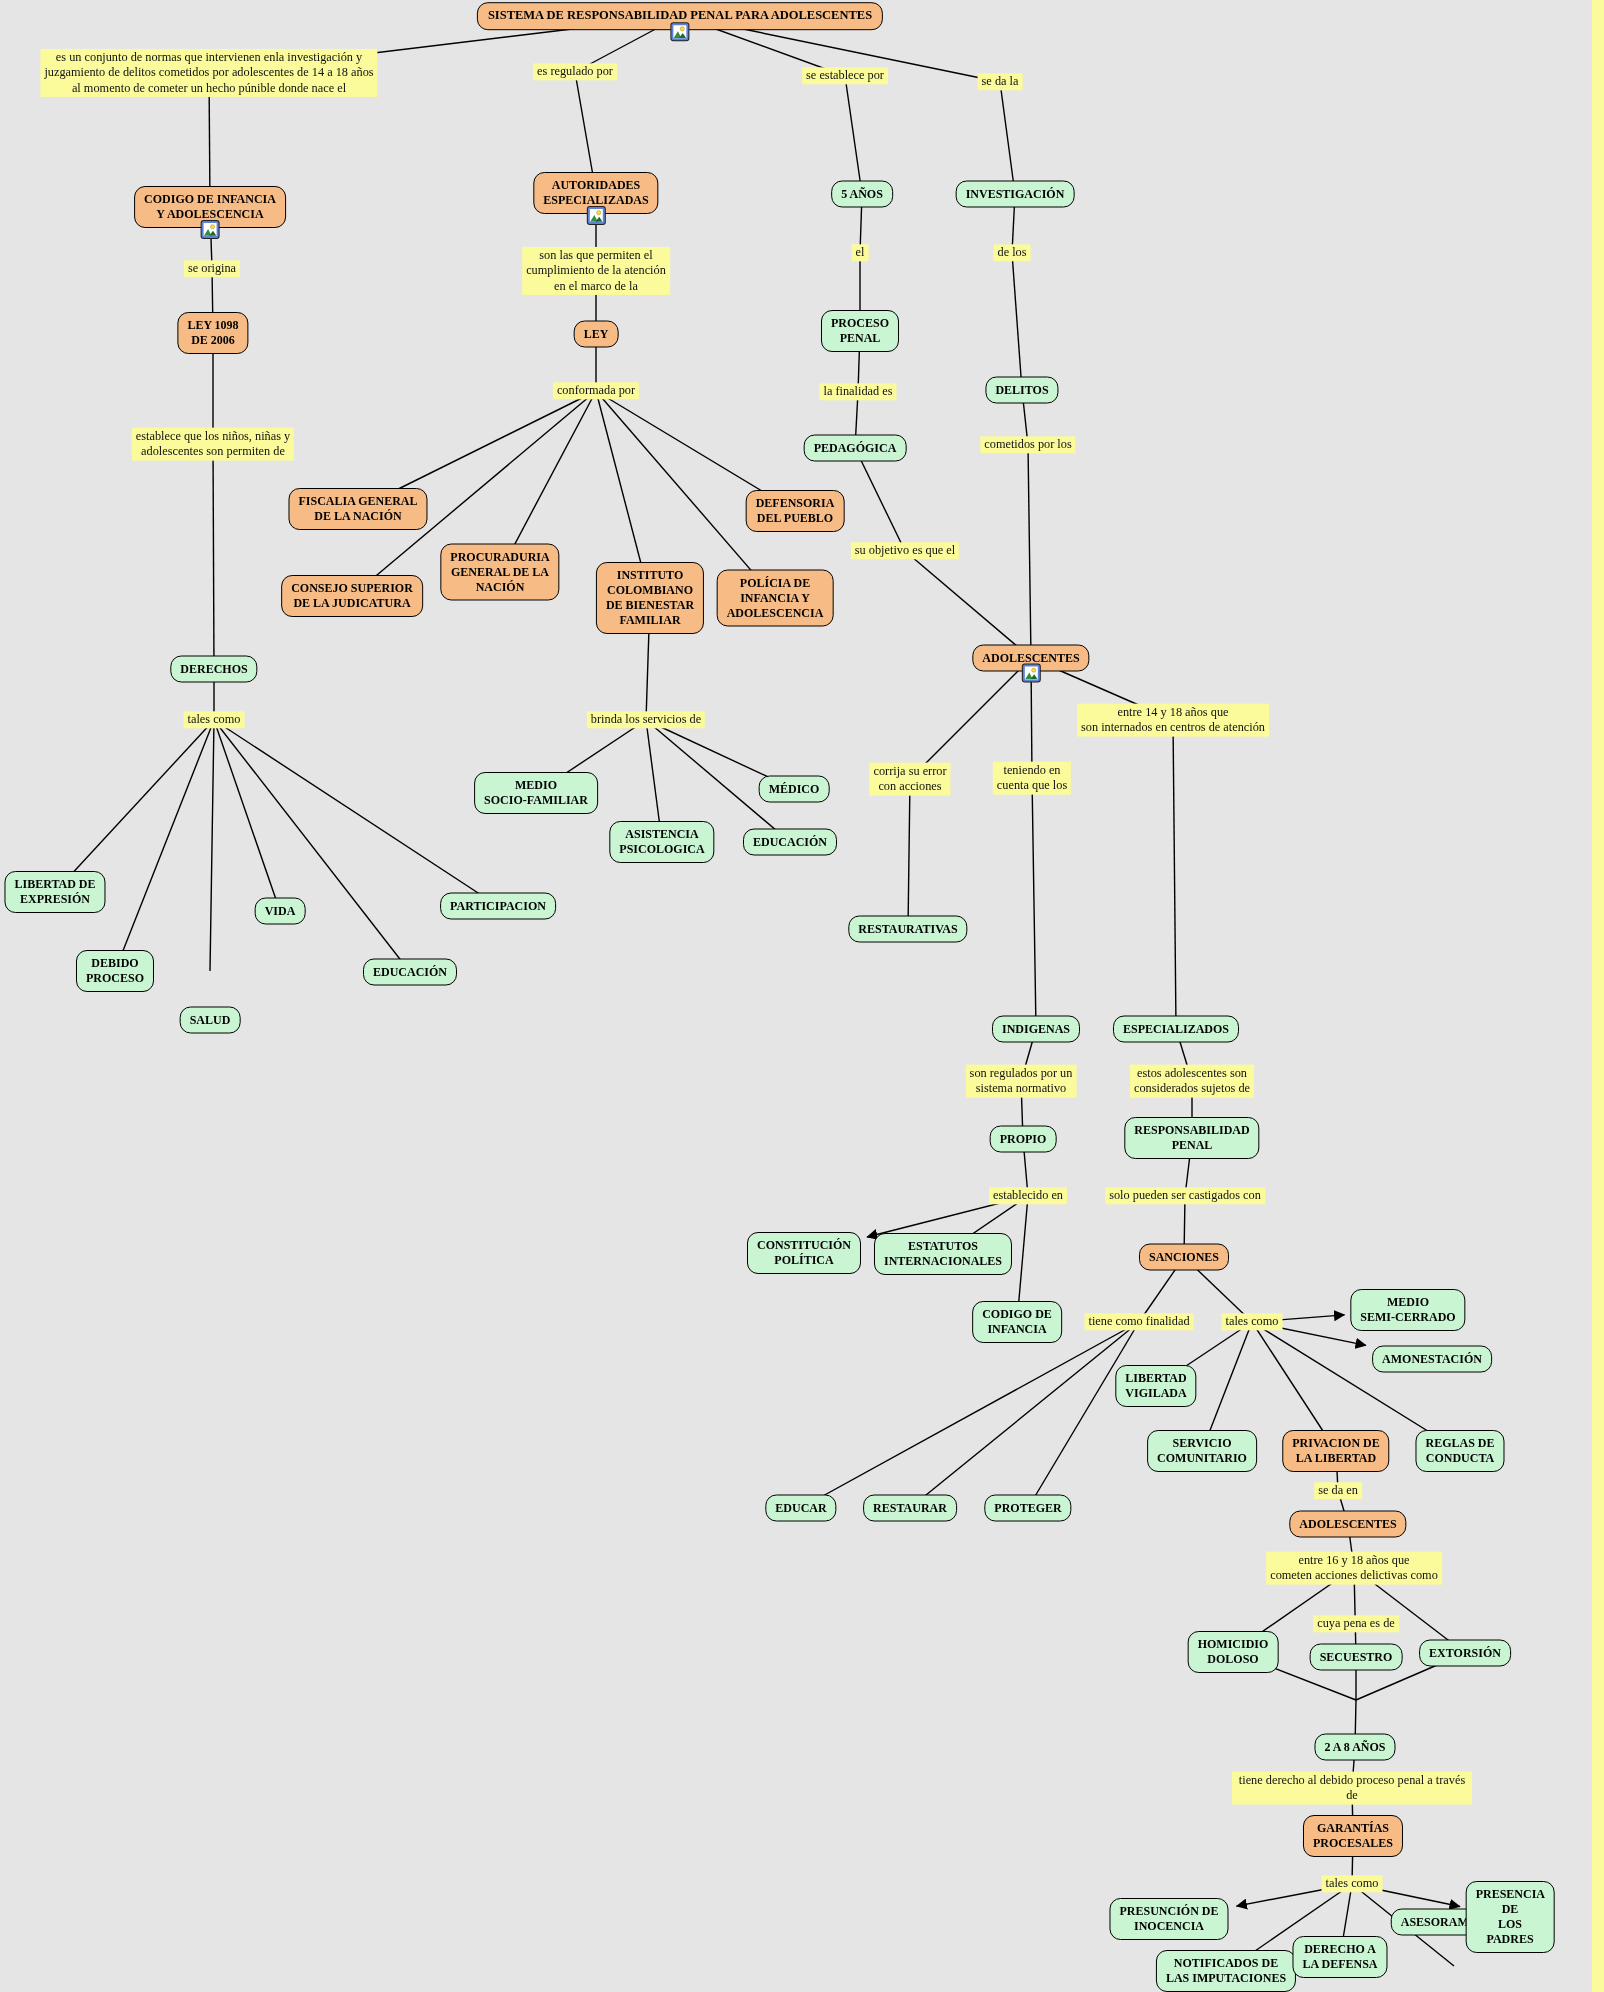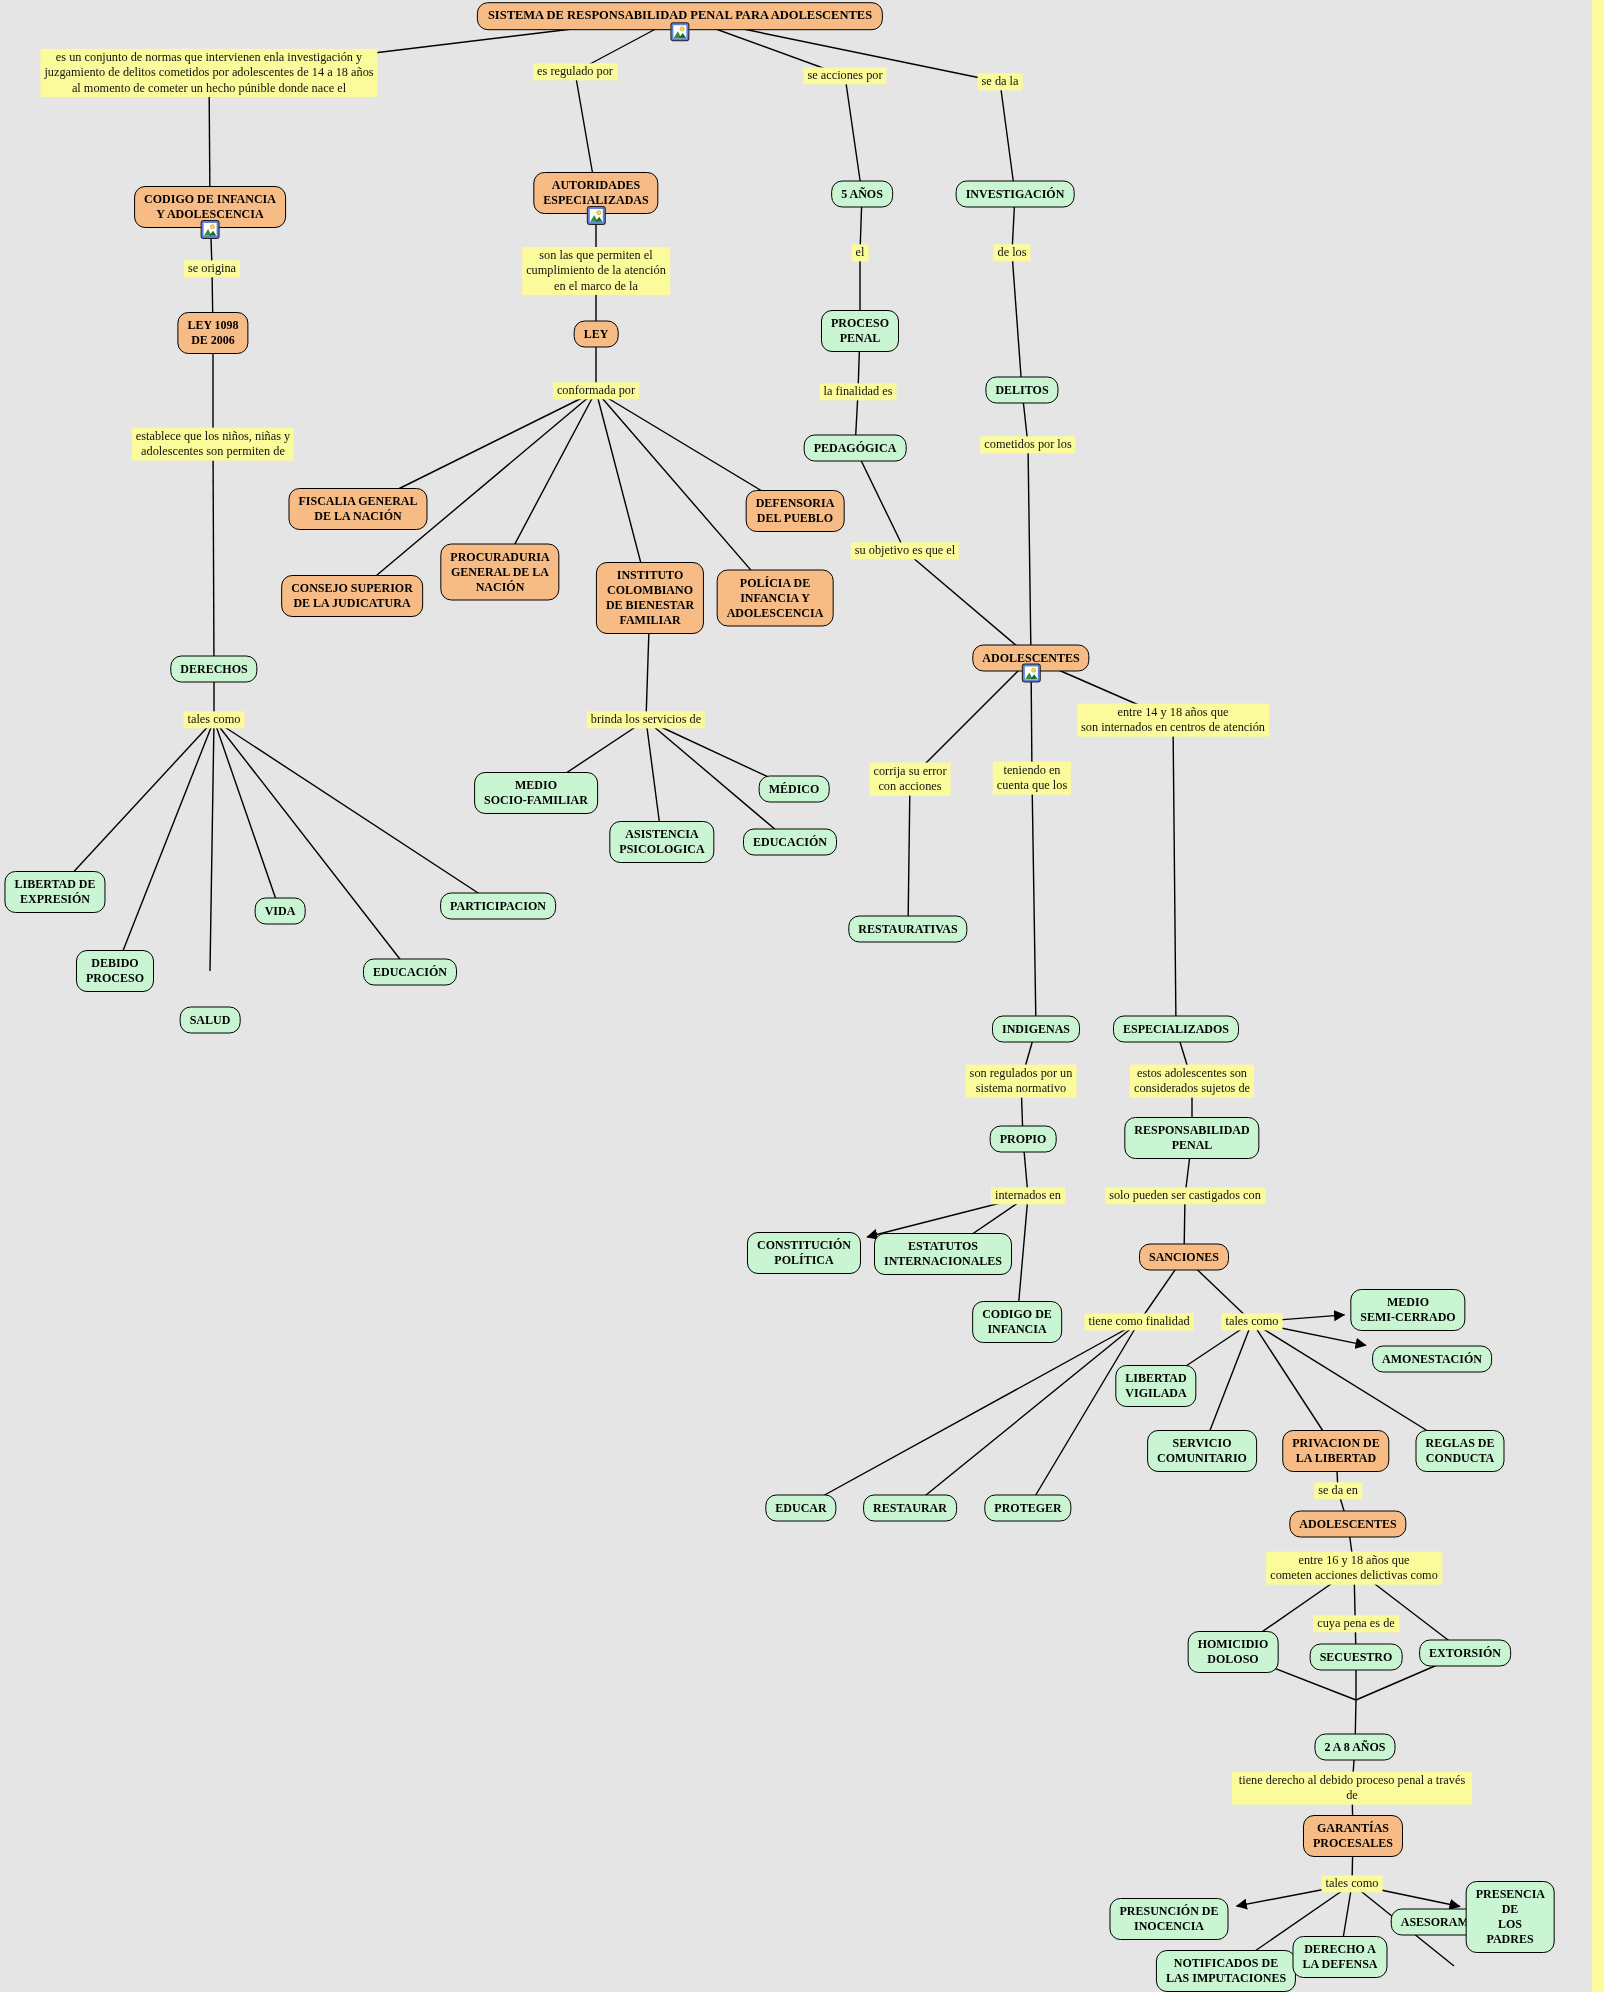--- a/index.html
+++ b/index.html
@@ -234,38 +234,38 @@
   <div class="phrase" id="n-p_se_origina" style="left:212px;top:269px">se origina</div>
   <div class="phrase" id="n-p_establece" style="left:213px;top:444px">establece que los niños, niñas y
 adolescentes son permiten de</div>
   <div class="phrase" id="n-p_tales1" style="left:214px;top:720px">tales como</div>
   <div class="phrase" id="n-p_es_regulado" style="left:575px;top:72px">es regulado por</div>
   <div class="phrase" id="n-p_son_las_que" style="left:596px;top:271px">son las que permiten el
 cumplimiento de la atención
 en el marco de la</div>
   <div class="phrase" id="n-p_conformada" style="left:596px;top:391px">conformada por</div>
   <div class="phrase" id="n-p_brinda" style="left:646px;top:720px">brinda los servicios de</div>
-  <div class="phrase" id="n-p_se_establece" style="left:845px;top:76px">se acciones por</div>
+  <div class="phrase" id="n-p_se_establece" style="left:845px;top:76px">se establece por</div>
   <div class="phrase" id="n-p_el" style="left:860px;top:253px">el</div>
   <div class="phrase" id="n-p_la_finalidad" style="left:858px;top:392px">la finalidad es</div>
   <div class="phrase" id="n-p_su_objetivo" style="left:905px;top:551px">su objetivo es que el</div>
   <div class="phrase" id="n-p_se_da_la" style="left:1000px;top:82px">se da la</div>
   <div class="phrase" id="n-p_de_los" style="left:1012px;top:253px">de los</div>
   <div class="phrase" id="n-p_cometidos" style="left:1028px;top:445px">cometidos por los</div>
   <div class="phrase" id="n-p_corrija" style="left:910px;top:779px">corrija su error
 con acciones</div>
   <div class="phrase" id="n-p_teniendo" style="left:1032px;top:778px">teniendo en
 cuenta que los</div>
   <div class="phrase" id="n-p_entre14" style="left:1173px;top:720px">entre 14 y 18 años que
 son internados en centros de atención</div>
   <div class="phrase" id="n-p_son_regulados" style="left:1021px;top:1081px">son regulados por un
 sistema normativo</div>
   <div class="phrase" id="n-p_estos_adol" style="left:1192px;top:1081px">estos adolescentes son
 considerados sujetos de</div>
-  <div class="phrase" id="n-p_establecido" style="left:1028px;top:1196px">internados en</div>
+  <div class="phrase" id="n-p_establecido" style="left:1028px;top:1196px">establecido en</div>
   <div class="phrase" id="n-p_solo_pueden" style="left:1185px;top:1196px">solo pueden ser castigados con</div>
   <div class="phrase" id="n-p_tiene_finalidad" style="left:1139px;top:1322px">tiene como finalidad</div>
   <div class="phrase" id="n-p_tales2" style="left:1252px;top:1322px">tales como</div>
   <div class="phrase" id="n-p_se_da_en" style="left:1338px;top:1491px">se da en</div>
   <div class="phrase" id="n-p_entre16" style="left:1354px;top:1568px">entre 16 y 18 años que
 cometen acciones delictivas como</div>
   <div class="phrase" id="n-p_cuya_pena" style="left:1356px;top:1624px">cuya pena es de</div>
   <div class="phrase" id="n-p_tiene_derecho" style="left:1352px;top:1788px">tiene derecho al debido proceso penal a través de</div>
   <div class="phrase" id="n-p_tales3" style="left:1352px;top:1884px">tales como</div>
 </div>

